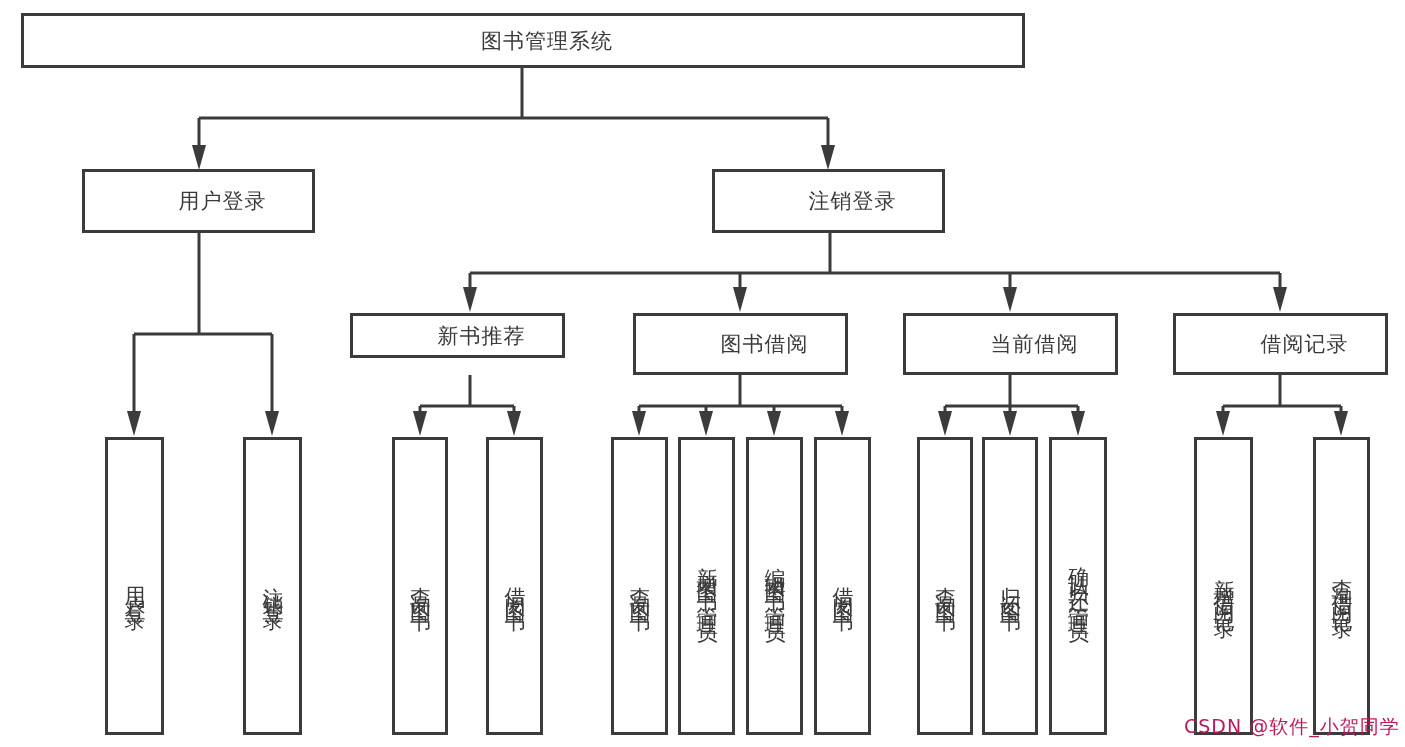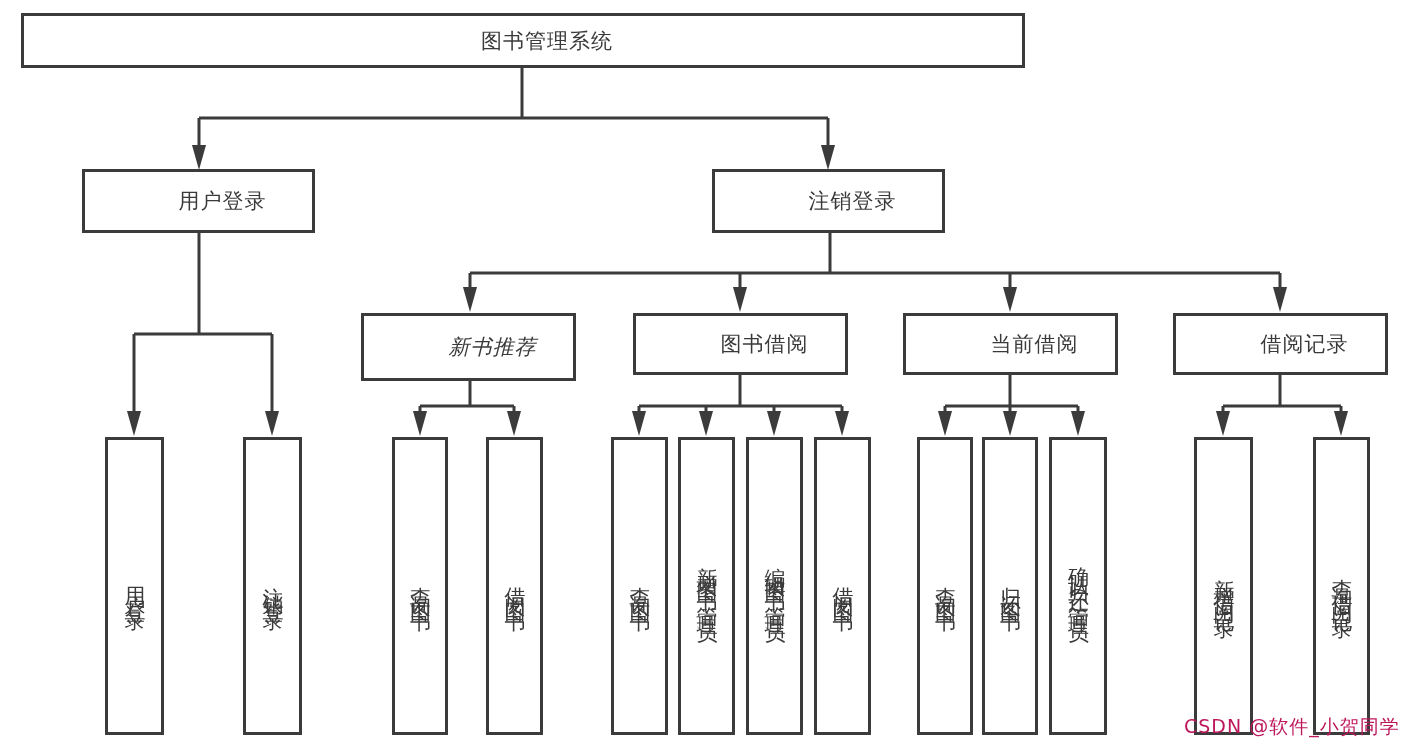--- a/index.html
+++ b/index.html
@@ -129,21 +129,21 @@
     <span>图书管理系统</span>
   </div>
 
   <div class="box hbox" style="left:82px;top:169px;width:233px;height:64px;">
     <span>用户登录</span>
   </div>
   <div class="box hbox" style="left:712px;top:169px;width:233px;height:64px;">
     <span>注销登录</span>
   </div>
 
-  <div class="box hbox" style="left:361px;top:313px;width:215px;height:68px;font-style:italic;">
+  <div class="box hbox" style="left:350px;top:313px;width:215px;height:45px;">
     <span>新书推荐</span>
   </div>
   <div class="box hbox" style="left:903px;top:313px;width:215px;height:62px;">
     <span>当前借阅</span>
   </div>
   <div class="box hbox" style="left:633px;top:313px;width:215px;height:62px;">
     <span>图书借阅</span>
   </div>
   <div class="box hbox" style="left:1173px;top:313px;width:215px;height:62px;">
     <span>借阅记录</span>

